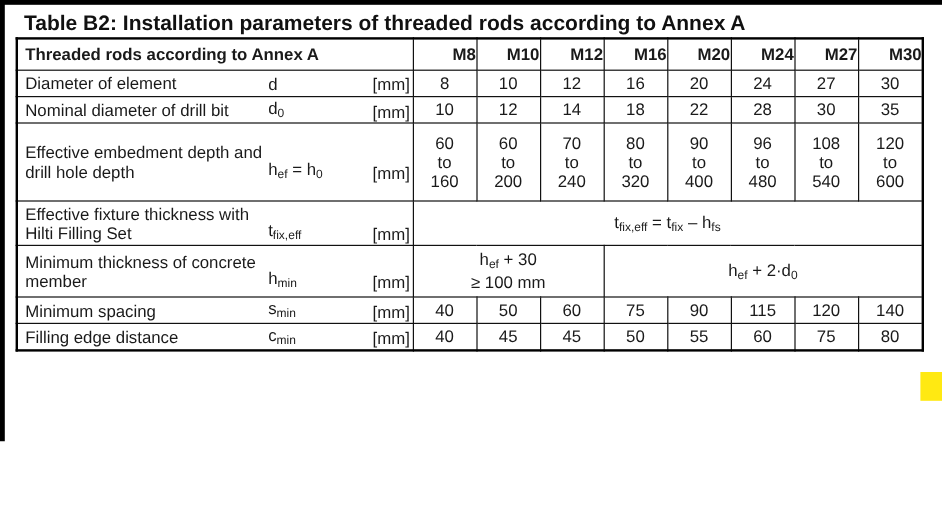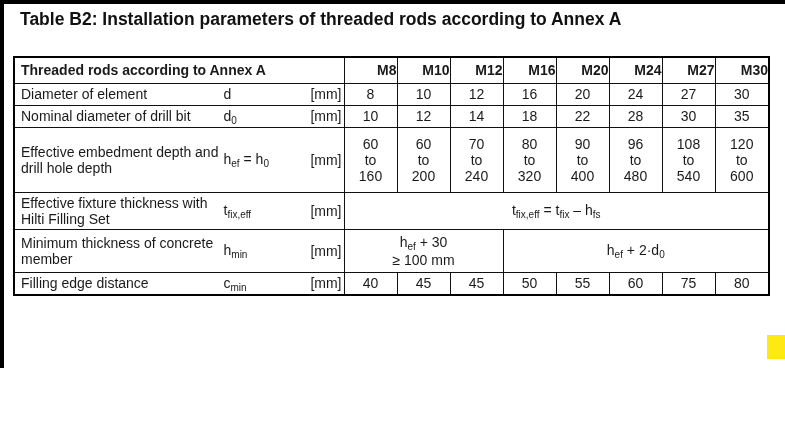--- a/index.html
+++ b/index.html
@@ -1,28 +1,28 @@
 <!DOCTYPE html>
 <html style="--hl: #ffe912;"><head>
 <meta charset="utf-8">
 <style>
   html,body{margin:0;padding:0;background:#ffffff;}
   .page{position:relative;width:785px;height:368px;background:#ffffff;overflow:hidden;
         font-family:"Liberation Sans","DejaVu Sans",sans-serif;color:#1a1a1a;}
   .topbar{position:absolute;left:0;top:0;width:785px;height:4px;background:#000;}
   .leftbar{position:absolute;left:0;top:0;width:4px;height:411px;background:#000;}
   .title{position:absolute;left:20px;top:9px;font-size:17.5px;font-weight:bold;color:#111;}
-  .tablewrap{position:absolute;left:13px;top:56px;}
+  .tablewrap{position:absolute;left:13px;top:31px;}
   table{border-collapse:collapse;table-layout:fixed;width:756px;border:2px solid #000;}
   th,td{border:1px solid #111;padding:0;vertical-align:middle;font-size:14px;line-height:1.15;}
   thead th{font-weight:bold;}
   th.lab{text-align:left;padding:2px 2px 2px 6px;height:21px;}
   th.size{text-align:right;}
   td.lab{padding:0;}
-  .labwrap{display:flex;align-items:center;width:100%;}
+  .labwrap{display:flex;align-items:flex-end;width:100%;}
   .desc{flex:1;padding:1px 0 1px 6px;}
   .sym{width:72px;flex:none;text-align:left;}
   .unit{width:46px;flex:none;text-align:right;padding-right:2px;}
   td.val{text-align:center;}
   .sb{font-size:10px;vertical-align:-2.5px;}
   tr.hl td{background:var(--hl,#ffe912);}
   .hlstrip{position:absolute;background:var(--hl,#ffe912);width:26px;}
   
   tr.h-s  td{height:21px;}
   tr.h-r  td{height:64px;}
@@ -170,20 +170,37 @@
               <div><span>h</span><span class="sb">ef</span><span> + 30</span></div>
               <div><span>≥ 100 mm</span></div>
             </td>
             <td class="val" colspan="5">
               <div><span>h</span><span class="sb">ef</span><span> + 2·d</span><span class="sb">0</span></div>
             </td>
           </tr>
           <tr class="h-s">
             <td class="lab">
               <div class="labwrap">
+                <div class="desc">Minimum spacing</div>
+                <div class="sym"><span>s</span><span class="sb">min</span></div>
+                <div class="unit">[mm]</div>
+              </div>
+            </td>
+            <td class="val">40</td>
+            <td class="val">50</td>
+            <td class="val">60</td>
+            <td class="val">75</td>
+            <td class="val">90</td>
+            <td class="val">115</td>
+            <td class="val">120</td>
+            <td class="val">140</td>
+          </tr>
+          <tr class="h-s">
+            <td class="lab">
+              <div class="labwrap">
                 <div class="desc">Filling edge distance</div>
                 <div class="sym"><span>c</span><span class="sb">min</span></div>
                 <div class="unit">[mm]</div>
               </div>
             </td>
             <td class="val">40</td>
             <td class="val">45</td>
             <td class="val">45</td>
             <td class="val">50</td>
             <td class="val">55</td>

